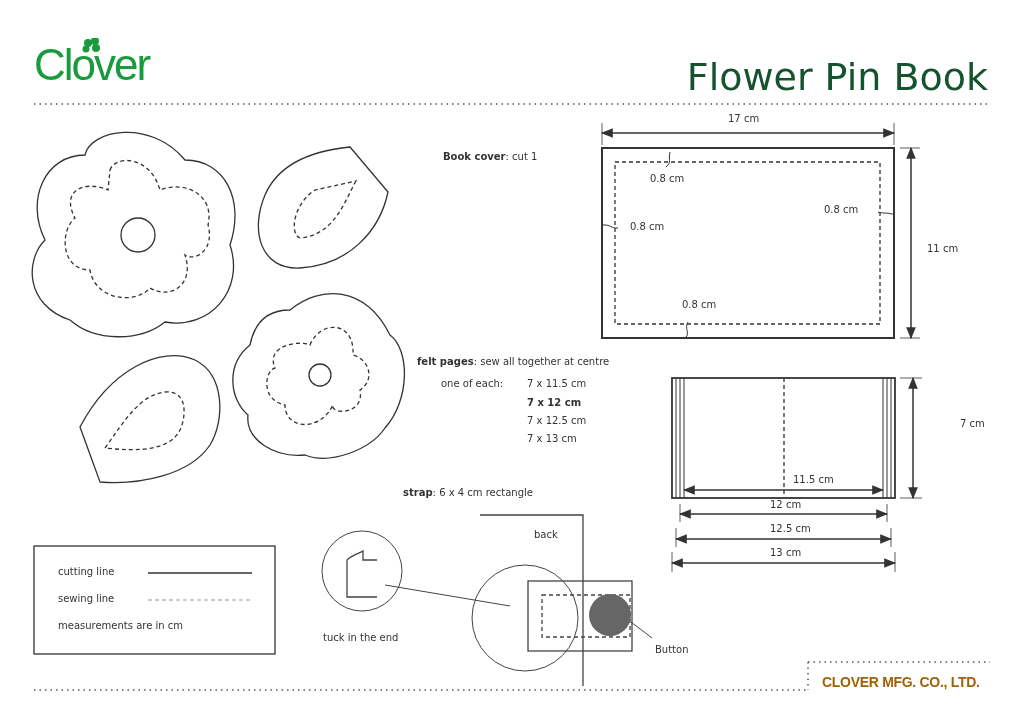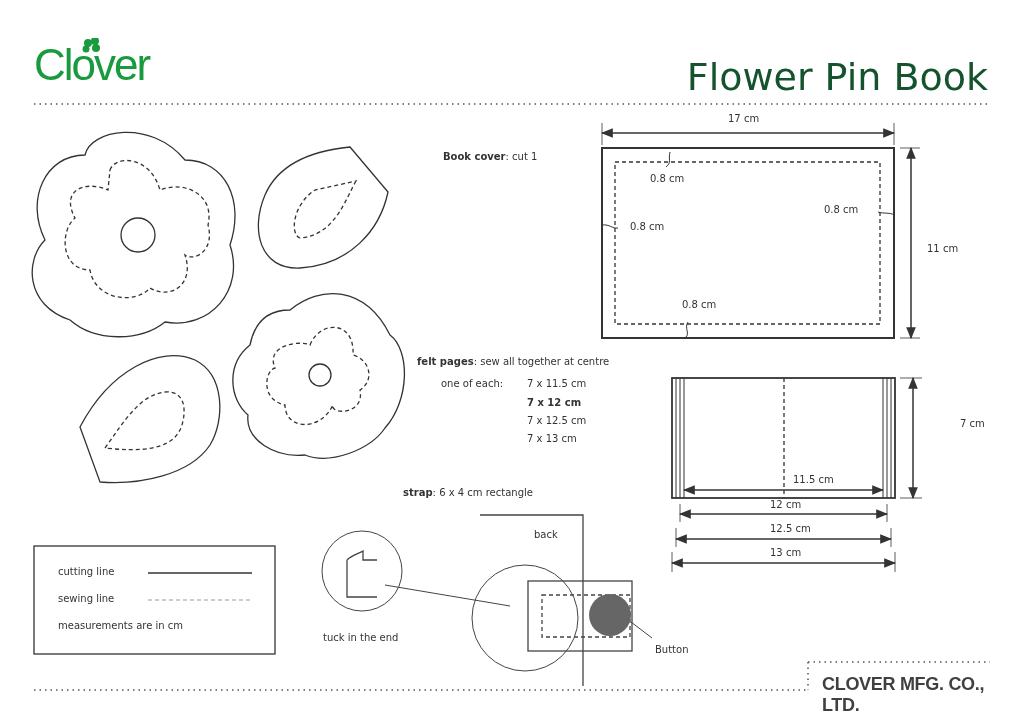--- a/index.html
+++ b/index.html
@@ -2,21 +2,21 @@
 <html><head>
 <meta charset="utf-8">
 <style>
   html,body{margin:0;padding:0;background:#fff;}
   body{width:1024px;height:724px;position:relative;overflow:hidden;font-family:"DejaVu Sans",sans-serif;color:#333;}
   .abs{position:absolute;}
   .logo{left:34px;top:38px;font-family:"Liberation Sans",sans-serif;font-size:44px;color:#1a9a3e;letter-spacing:-2px;font-weight:400;}
   .title{right:36px;top:55px;font-size:38px;color:#14532d;font-family:"DejaVu Sans",sans-serif;}
   .txt{font-size:10px;color:#333;white-space:nowrap;}
   .bold{font-weight:bold;text-align:right;}
-  .company{font-family:"Liberation Sans",sans-serif;font-weight:bold;font-size:18px;color:#404040;letter-spacing:-0.3px;}
+  .company{font-family:"Liberation Sans",sans-serif;font-weight:bold;font-size:14px;color:#a16207;letter-spacing:-0.3px;}
   svg.main{position:absolute;left:0;top:0;}
 </style>
 </head>
 <body>
 
 <div class="abs logo">
   <svg width="140" height="52" viewBox="0 0 140 52" style="position:absolute;left:0;top:0;">
     <g fill="#1a9a3e">
       <circle cx="54" cy="5" r="4"></circle>
       <circle cx="61" cy="3" r="4"></circle>

